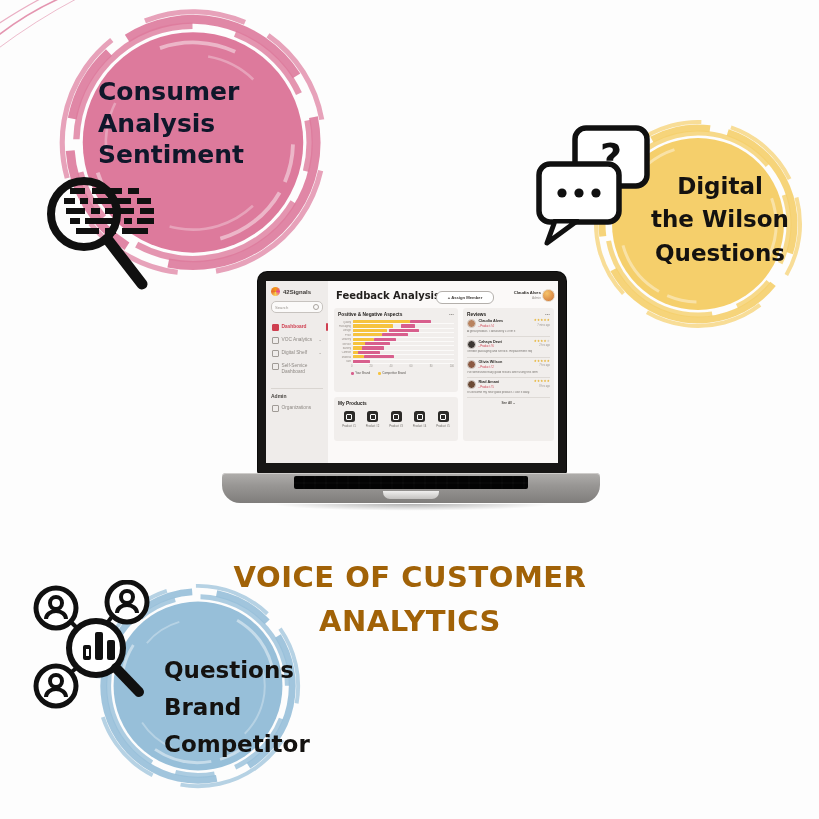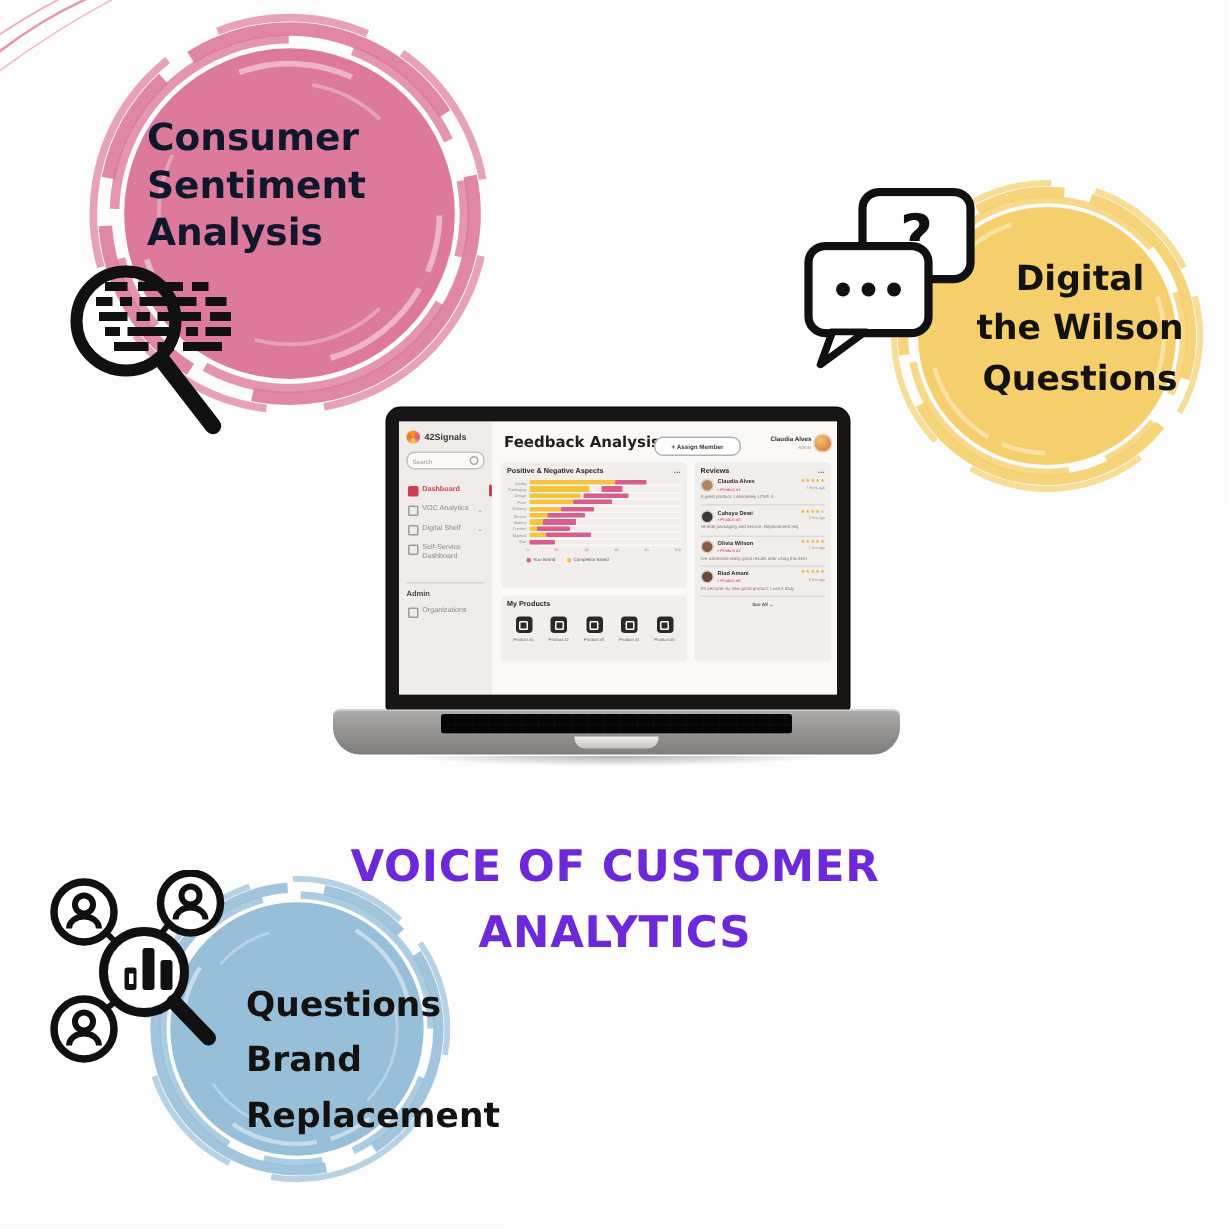--- a/index.html
+++ b/index.html
@@ -14,21 +14,21 @@
       font-size:25px;line-height:1.26;color:#0f172a;}
   .blob-yellow{left:584px;top:114px;width:228px;height:220px;}
   .blob-yellow .blob-text{left:46px;top:56px;width:180px;text-align:center;
       font-size:23px;line-height:1.45;color:#141210;}
   .blob-blue{left:80px;top:578px;width:236px;height:216px;}
   .blob-blue .blob-text{left:84px;top:74px;width:200px;text-align:left;
       font-size:23px;line-height:1.6;color:#141210;overflow:visible;}
   
   .headline{position:absolute;left:200px;top:556px;width:420px;text-align:center;
       font-family:"DejaVu Sans",sans-serif;font-weight:bold;font-size:29px;
-      line-height:1.5;color:#6d28d9;letter-spacing:.5px;}
+      line-height:1.5;color:#a16207;letter-spacing:.5px;}
   
   .corner-scribble{position:absolute;left:0;top:0;width:80px;height:60px;}
   .icon-abs{position:absolute;}
   
   .laptop{position:absolute;left:222px;top:268px;width:378px;height:246px;}
   .lt-screen{position:absolute;left:36px;top:4px;width:308px;height:201px;background:#171615;
       border-radius:9px 9px 2px 2px;padding:9px 8px 10px 8px;box-sizing:border-box;
       box-shadow:0 0 0 1px #0a0a0a;}
   .lt-inner{position:relative;width:100%;height:100%;background:#faf8f7;overflow:hidden;}
   .lt-base{position:absolute;left:0;top:205px;width:378px;height:30px;
@@ -131,22 +131,22 @@
     <svg viewBox="0 0 220 220">
       <circle cx="110" cy="108" r="86" style="fill:var(--c-pink)"></circle>
       <circle cx="110" cy="108" r="96" fill="none" style="stroke:var(--c-pink)" stroke-width="7" stroke-dasharray="150 35 90 25 60 18" opacity=".9" transform="rotate(12 110 108)"></circle>
       <circle cx="110" cy="108" r="102" fill="none" style="stroke:var(--c-pink)" stroke-width="4" stroke-dasharray="80 40 120 30" opacity=".7" transform="rotate(-55 110 108)"></circle>
       <circle cx="110" cy="108" r="91" fill="none" style="stroke:var(--c-pink)" stroke-width="5" stroke-dasharray="40 26 140 34 70 22" opacity=".8" transform="rotate(140 110 108)"></circle>
       <circle cx="110" cy="108" r="78" fill="none" stroke="#fff" stroke-width="3" stroke-dasharray="60 90 30 120" opacity=".45" transform="rotate(30 110 108)"></circle>
       <circle cx="110" cy="108" r="68" fill="none" stroke="#fff" stroke-width="2" stroke-dasharray="40 110 70 80" opacity=".3" transform="rotate(-80 110 108)"></circle>
     </svg>
     <div class="blob-text">
       <div>Consumer</div>
+      <div>Analysis</div>
       <div>Sentiment</div>
-      <div>Analysis</div>
     </div>
   </div>
 
   <svg class="icon-abs" style="left:42px;top:170px;width:122px;height:124px;" viewBox="0 0 122 124">
     <g fill="#101010">
       <rect x="28" y="18" width="15" height="6"></rect>
         <rect x="50" y="18" width="30" height="6"></rect>
         <rect x="86" y="18" width="11" height="6"></rect>
       <rect x="22" y="28" width="11" height="6"></rect>
         <rect x="38" y="28" width="8" height="6"></rect>
@@ -471,21 +471,21 @@
       <circle cx="110" cy="110" r="86" style="fill:var(--c-blue)"></circle>
       <circle cx="110" cy="110" r="96" fill="none" style="stroke:var(--c-blue)" stroke-width="7" stroke-dasharray="150 35 90 25 60 18" opacity=".9" transform="rotate(102 110 110)"></circle>
       <circle cx="110" cy="110" r="102" fill="none" style="stroke:var(--c-blue)" stroke-width="4" stroke-dasharray="80 40 120 30" opacity=".7" transform="rotate(-35 110 110)"></circle>
       <circle cx="110" cy="110" r="91" fill="none" style="stroke:var(--c-blue)" stroke-width="5" stroke-dasharray="40 26 140 34 70 22" opacity=".8" transform="rotate(230 110 110)"></circle>
       <circle cx="110" cy="110" r="78" fill="none" stroke="#fff" stroke-width="3" stroke-dasharray="60 90 30 120" opacity=".45" transform="rotate(80 110 110)"></circle>
       <circle cx="110" cy="110" r="68" fill="none" stroke="#fff" stroke-width="2" stroke-dasharray="40 110 70 80" opacity=".3" transform="rotate(-140 110 110)"></circle>
     </svg>
     <div class="blob-text">
       <div>Questions</div>
       <div>Brand</div>
-      <div>Replacement</div>
+      <div>Competitor</div>
     </div>
   </div>
 
   <svg class="icon-abs" style="left:24px;top:580px;width:132px;height:132px;" viewBox="0 0 132 132">
     <line x1="46" y1="41" x2="58" y2="53" stroke="#101010" stroke-width="4"></line>
     <line x1="90" y1="34" x2="80" y2="47" stroke="#101010" stroke-width="4"></line>
     <line x1="44" y1="95" x2="56" y2="85" stroke="#101010" stroke-width="4"></line>
     <g fill="#fff" stroke="#101010" stroke-width="5">
       <circle cx="32" cy="28" r="20"></circle>
         <circle cx="103" cy="22" r="20"></circle>

